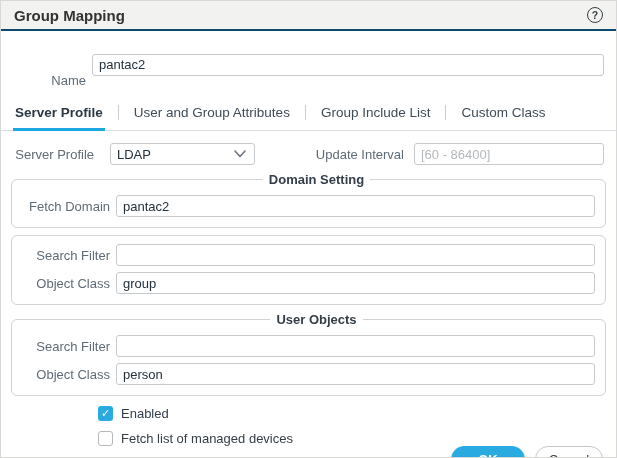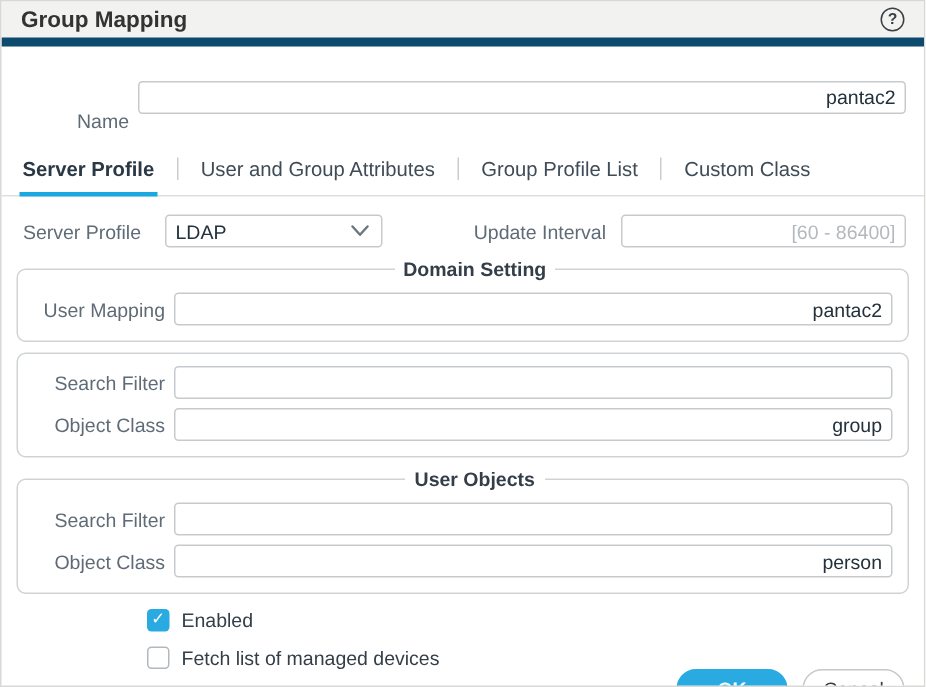--- a/index.html
+++ b/index.html
@@ -15,21 +15,21 @@
     background: #ffffff;
     border: 1px solid #d8d8d6;
     display: flex;
     flex-direction: column;
     overflow: hidden;
   }
   
   .title-bar {
     height: 30px;
     background: #f2f2f0;
-    border-bottom: 6px solid #0c4a6e;
+    border-bottom: 2px solid #0c4a6e;
     display: flex;
     align-items: center;
     justify-content: space-between;
     padding: 0 13px;
     flex: 0 0 auto;
   }
   .title-bar .title {
     font-size: 15px;
     font-weight: bold;
     color: #333333;
@@ -57,21 +57,20 @@
   input.text-input, .select-box {
     height: 22px;
     border: 1px solid #c7cacd;
     border-radius: 3px;
     background: #fff;
     font-family: "Liberation Sans", "DejaVu Sans", sans-serif;
     font-size: 13px;
     color: #22313c;
     padding: 1px 6px;
     outline: none;
-    text-align: right;
   }
   input.text-input::placeholder { color: #b3b9be; }
   
   .name-row {
     display: flex;
     align-items: center;
     margin: 10px 12px 0 0;
     flex: 0 0 auto;
   }
   .name-row .field-label { width: 85px; margin-top: 32px; }
@@ -222,41 +221,41 @@
   <div class="name-row">
     <span class="field-label">Name</span>
     <input class="text-input" type="text" value="pantac2" style="">
   </div>
 
   <div class="tabs">
     <span class="tab active">Server Profile</span>
     <span class="tab-divider"></span>
     <span class="tab">User and Group Attributes</span>
     <span class="tab-divider"></span>
-    <span class="tab">Group Profile List</span>
+    <span class="tab">Group Include List</span>
     <span class="tab-divider"></span>
     <span class="tab">Custom Class</span>
   </div>
 
   <div class="row-inline">
     <span class="field-label label-sp">Server Profile</span>
     <div class="select-box">
       <span class="select-value">LDAP</span>
       <svg class="chevron" width="12" height="8" viewBox="0 0 12 8">
         <polyline points="1,1 6,6.5 11,1" fill="none" stroke="#6b7680" stroke-width="1.6" stroke-linecap="round" stroke-linejoin="round"></polyline>
       </svg>
     </div>
     <span class="field-label label-ui">Update Interval</span>
     <input class="text-input update-input" type="text" placeholder="[60 - 86400]" style="">
   </div>
 
   <fieldset class="group-box">
     <legend>Domain Setting</legend>
     <div class="fs-row">
-      <span class="field-label">User Mapping</span>
+      <span class="field-label">Fetch Domain</span>
       <input class="text-input" type="text" value="pantac2" style="">
     </div>
   </fieldset>
 
   <fieldset class="group-box">
     <div class="fs-row">
       <span class="field-label">Search Filter</span>
       <input class="text-input" type="text" style="">
     </div>
     <div class="fs-row">

